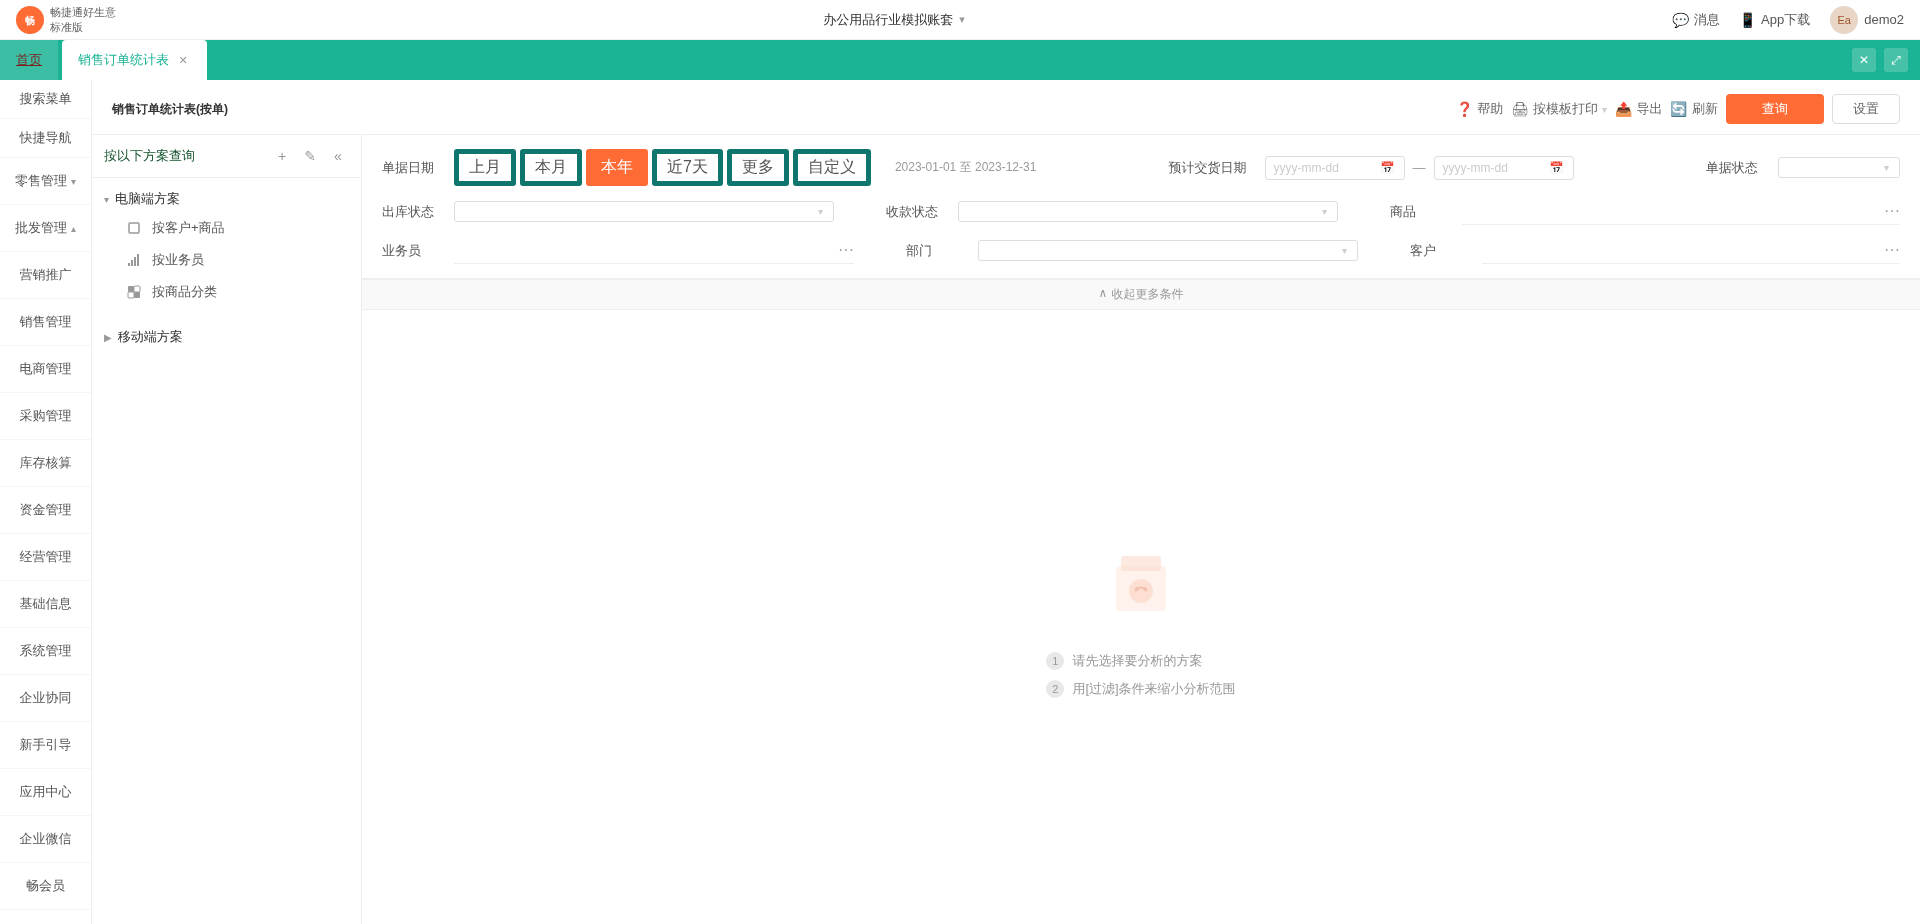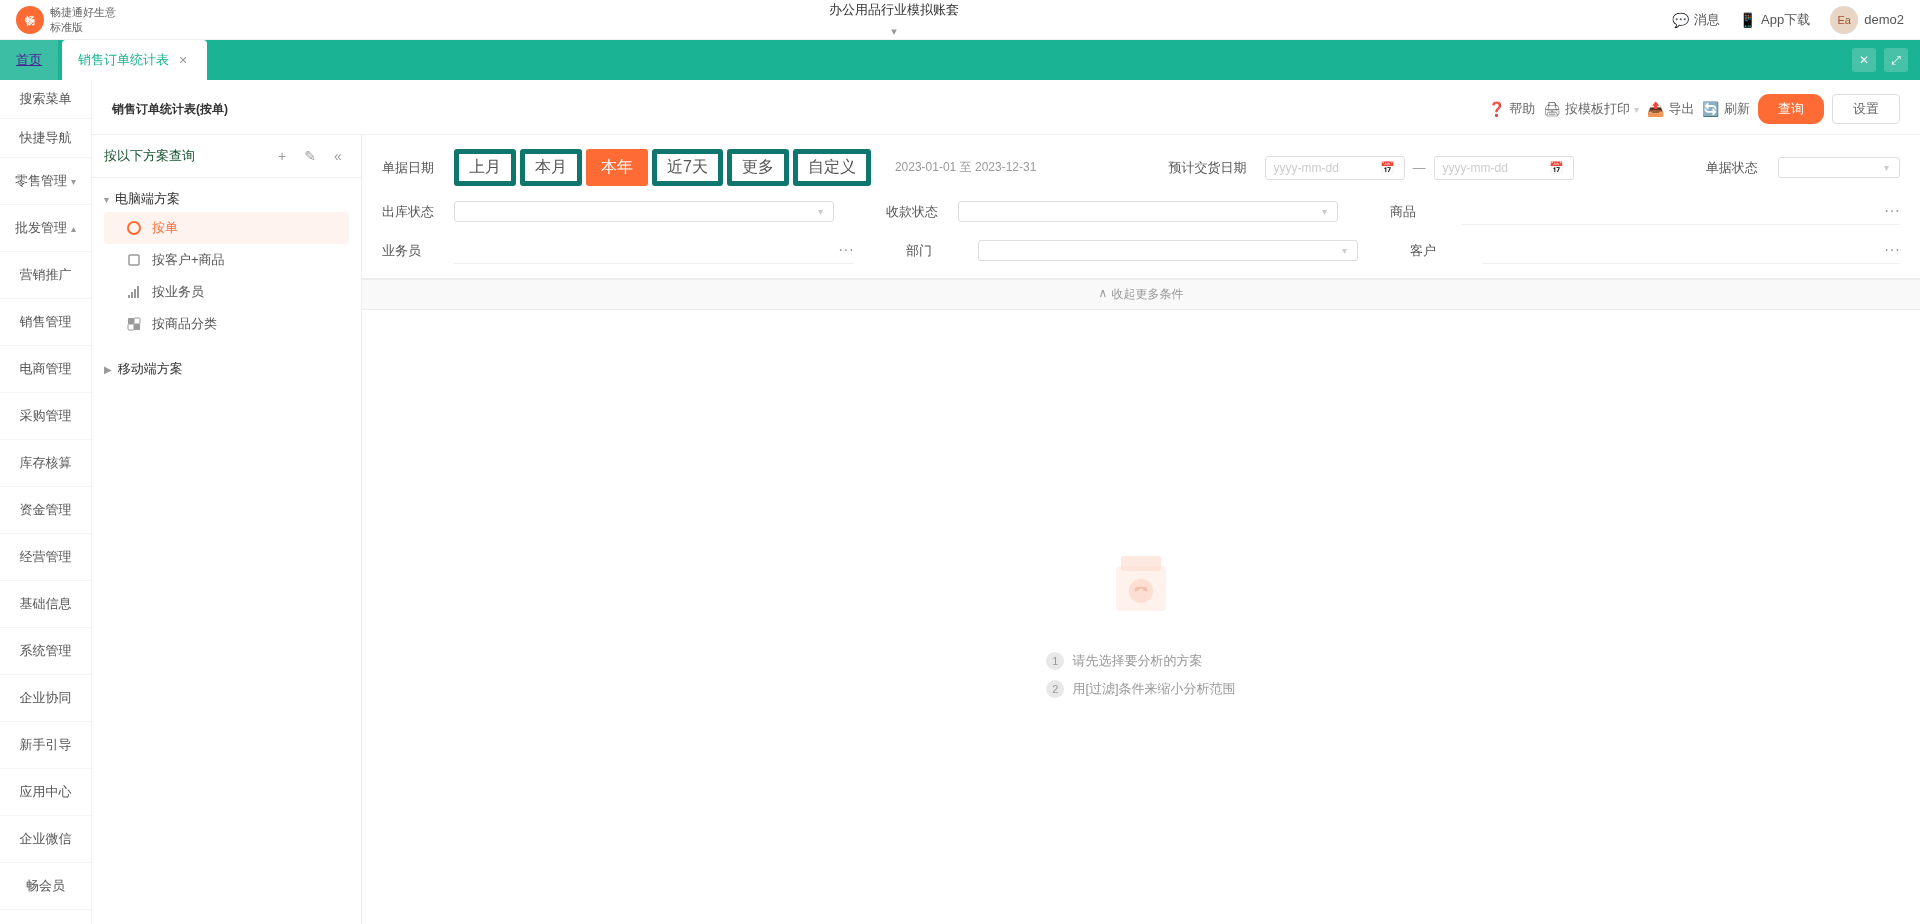--- a/index.html
+++ b/index.html
@@ -4,29 +4,29 @@
   <style>
     * { margin: 0; padding: 0; box-sizing: border-box; }
     body { font-family: 'Microsoft YaHei', Arial, sans-serif; font-size: 13px; background: #f5f5f5; color: #333; width: 1920px; height: 924px; overflow: hidden; display: flex; flex-direction: column; }
 
     
     .top-header { height: 40px; background: #fff; display: flex; align-items: center; justify-content: space-between; padding: 0 16px; border-bottom: 1px solid #eee; flex-shrink: 0; }
     .top-header-left { display: flex; align-items: center; gap: 8px; }
     .logo-area { display: flex; align-items: center; gap: 6px; }
     .logo-icon { width: 28px; height: 28px; background: #ff6b35; border-radius: 50%; display: flex; align-items: center; justify-content: center; color: white; font-size: 12px; font-weight: bold; }
     .logo-text { font-size: 11px; color: #666; line-height: 1.3; }
-    .top-header-center { display: flex; align-items: center; gap: 6px; color: #333; font-size: 13px; cursor: pointer; flex-direction: column; }
+    .top-header-center { display: flex; align-items: center; gap: 6px; color: #333; font-size: 13px; cursor: pointer; }
     .top-header-right { display: flex; align-items: center; gap: 20px; color: #555; font-size: 13px; }
     .top-header-right span { cursor: pointer; display: flex; align-items: center; gap: 4px; }
     .user-avatar { width: 28px; height: 28px; background: #e8d5c4; border-radius: 50%; display: flex; align-items: center; justify-content: center; font-size: 11px; color: #a0522d; }
 
     
     .tab-bar { height: 40px; background: #1ab394; display: flex; align-items: center; padding: 0 0; flex-shrink: 0; }
     .tab-item { height: 40px; padding: 0 16px; display: flex; align-items: center; gap: 6px; cursor: pointer; color: rgba(255,255,255,0.8); font-size: 13px; }
-    .tab-item.home { background: rgba(255,255,255,0.15); color: #4c1d95; text-decoration: underline; }
+    .tab-item.home { background: rgba(255,255,255,0.15); color: #7f1d1d; text-decoration: underline; }
     .tab-item.active { background: #fff; color: #1ab394; border-radius: 4px 4px 0 0; margin-left: 4px; }
     .tab-close { width: 16px; height: 16px; display: flex; align-items: center; justify-content: center; border-radius: 50%; font-size: 11px; color: #999; cursor: pointer; }
     .tab-bar-right { margin-left: auto; display: flex; align-items: center; gap: 8px; padding-right: 12px; }
     .tab-bar-btn { width: 24px; height: 24px; background: rgba(255,255,255,0.2); border-radius: 3px; display: flex; align-items: center; justify-content: center; cursor: pointer; color: white; font-size: 12px; }
 
     
     .main-layout { display: flex; flex: 1; overflow: hidden; }
 
     
     .sidebar { width: 92px; background: #fff; border-right: 1px solid #eee; display: flex; flex-direction: column; flex-shrink: 0; overflow-y: auto; }
@@ -36,21 +36,21 @@
     .search-menu { padding: 10px 8px; font-size: 13px; color: #555; text-align: center; cursor: pointer; border-bottom: 1px solid #f5f5f5; }
     .quick-nav { padding: 10px 8px; font-size: 13px; color: #555; text-align: center; cursor: pointer; border-bottom: 1px solid #f5f5f5; }
 
     
     .content-area { flex: 1; display: flex; flex-direction: column; overflow: hidden; background: #f5f5f5; }
 
     
     .page-title-bar { background: #fff; padding: 14px 20px 10px; border-bottom: 1px solid #eee; display: flex; align-items: center; justify-content: space-between; flex-shrink: 0; }
     .page-title { font-size: 12px; font-weight: bold; color: #333; }
     .page-action-btn { display: flex; align-items: center; gap: 4px; color: #666; font-size: 13px; cursor: pointer; }
-    .action-query-btn { background: #ff6b35; color: white; border: none; padding: 6px 20px; border-radius: 11px; cursor: pointer; font-size: 13px; }
+    .action-query-btn { background: #ff6b35; color: white; border: none; padding: 6px 36px; border-radius: 4px; cursor: pointer; font-size: 13px; }
     .action-set-btn { background: #fff; color: #666; border: 1px solid #ddd; padding: 5px 20px; border-radius: 4px; cursor: pointer; font-size: 13px; }
 
     
     .left-panel-area { display: flex; flex: 1; overflow: hidden; }
 
     
     .scheme-panel { width: 270px; background: #fff; border-right: 1px solid #eee; flex-shrink: 0; overflow-y: auto; }
     .scheme-panel-header { padding: 10px 12px; display: flex; align-items: center; justify-content: space-between; border-bottom: 1px solid #eee; }
     .scheme-panel-title { font-size: 13px; color: #14532d; }
     .scheme-panel-icons { display: flex; gap: 6px; }
@@ -252,26 +252,20 @@
             <div class="scheme-icon-btn">«</div>
           </div>
         </div>
 
         <div class="scheme-group">
           <div class="scheme-group-header">
             <span class="scheme-group-icon">▾</span>
             <span>电脑端方案</span>
           </div>
 
-          <div class="scheme-item active">
-            <div class="scheme-item-icon">
-              <div style="width:14px;height:14px;border:2px solid #ff6b35;border-radius:50%;"></div>
-            </div>
-            <span>按单</span>
-          </div>
 
 
 
           <div class="scheme-item">
             <div class="scheme-item-icon">
               <svg width="14" height="14" viewBox="0 0 14 14" fill="currentColor" style="color:#999;">
                   <rect x="2" y="2" width="10" height="10" rx="1" fill="none" stroke="currentColor" stroke-width="1.5"></rect>
                 </svg>
             </div>
             <span>按客户+商品</span>

